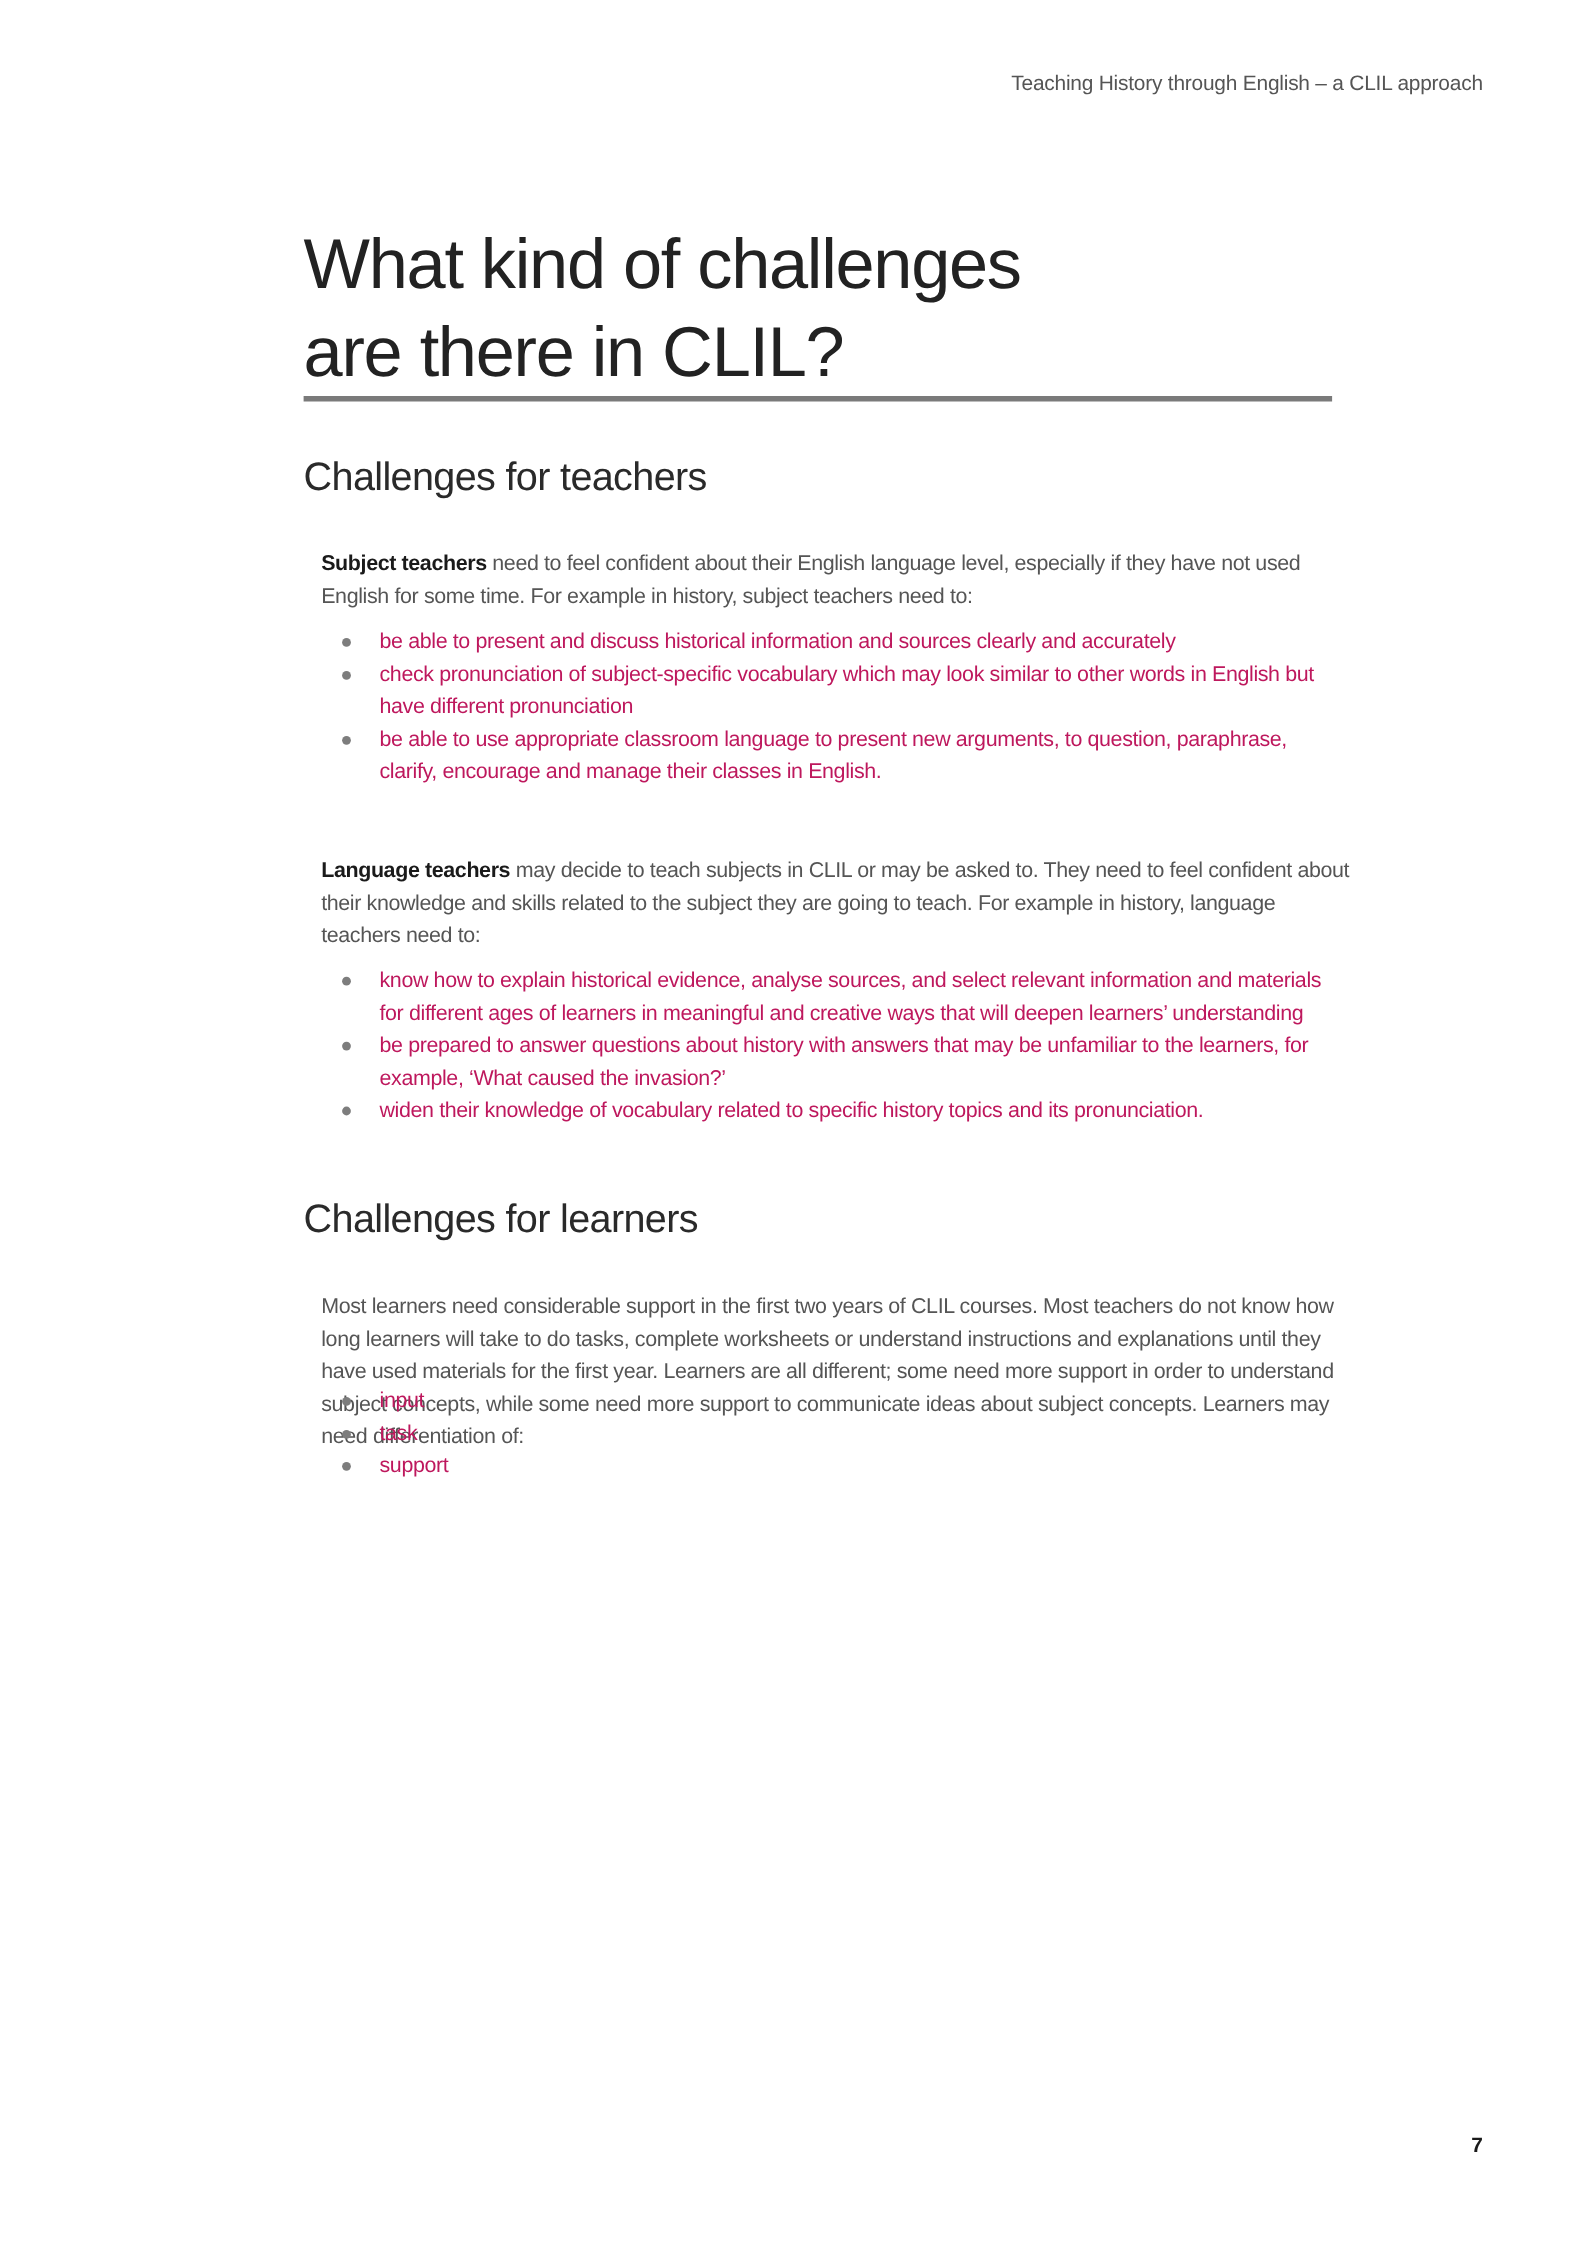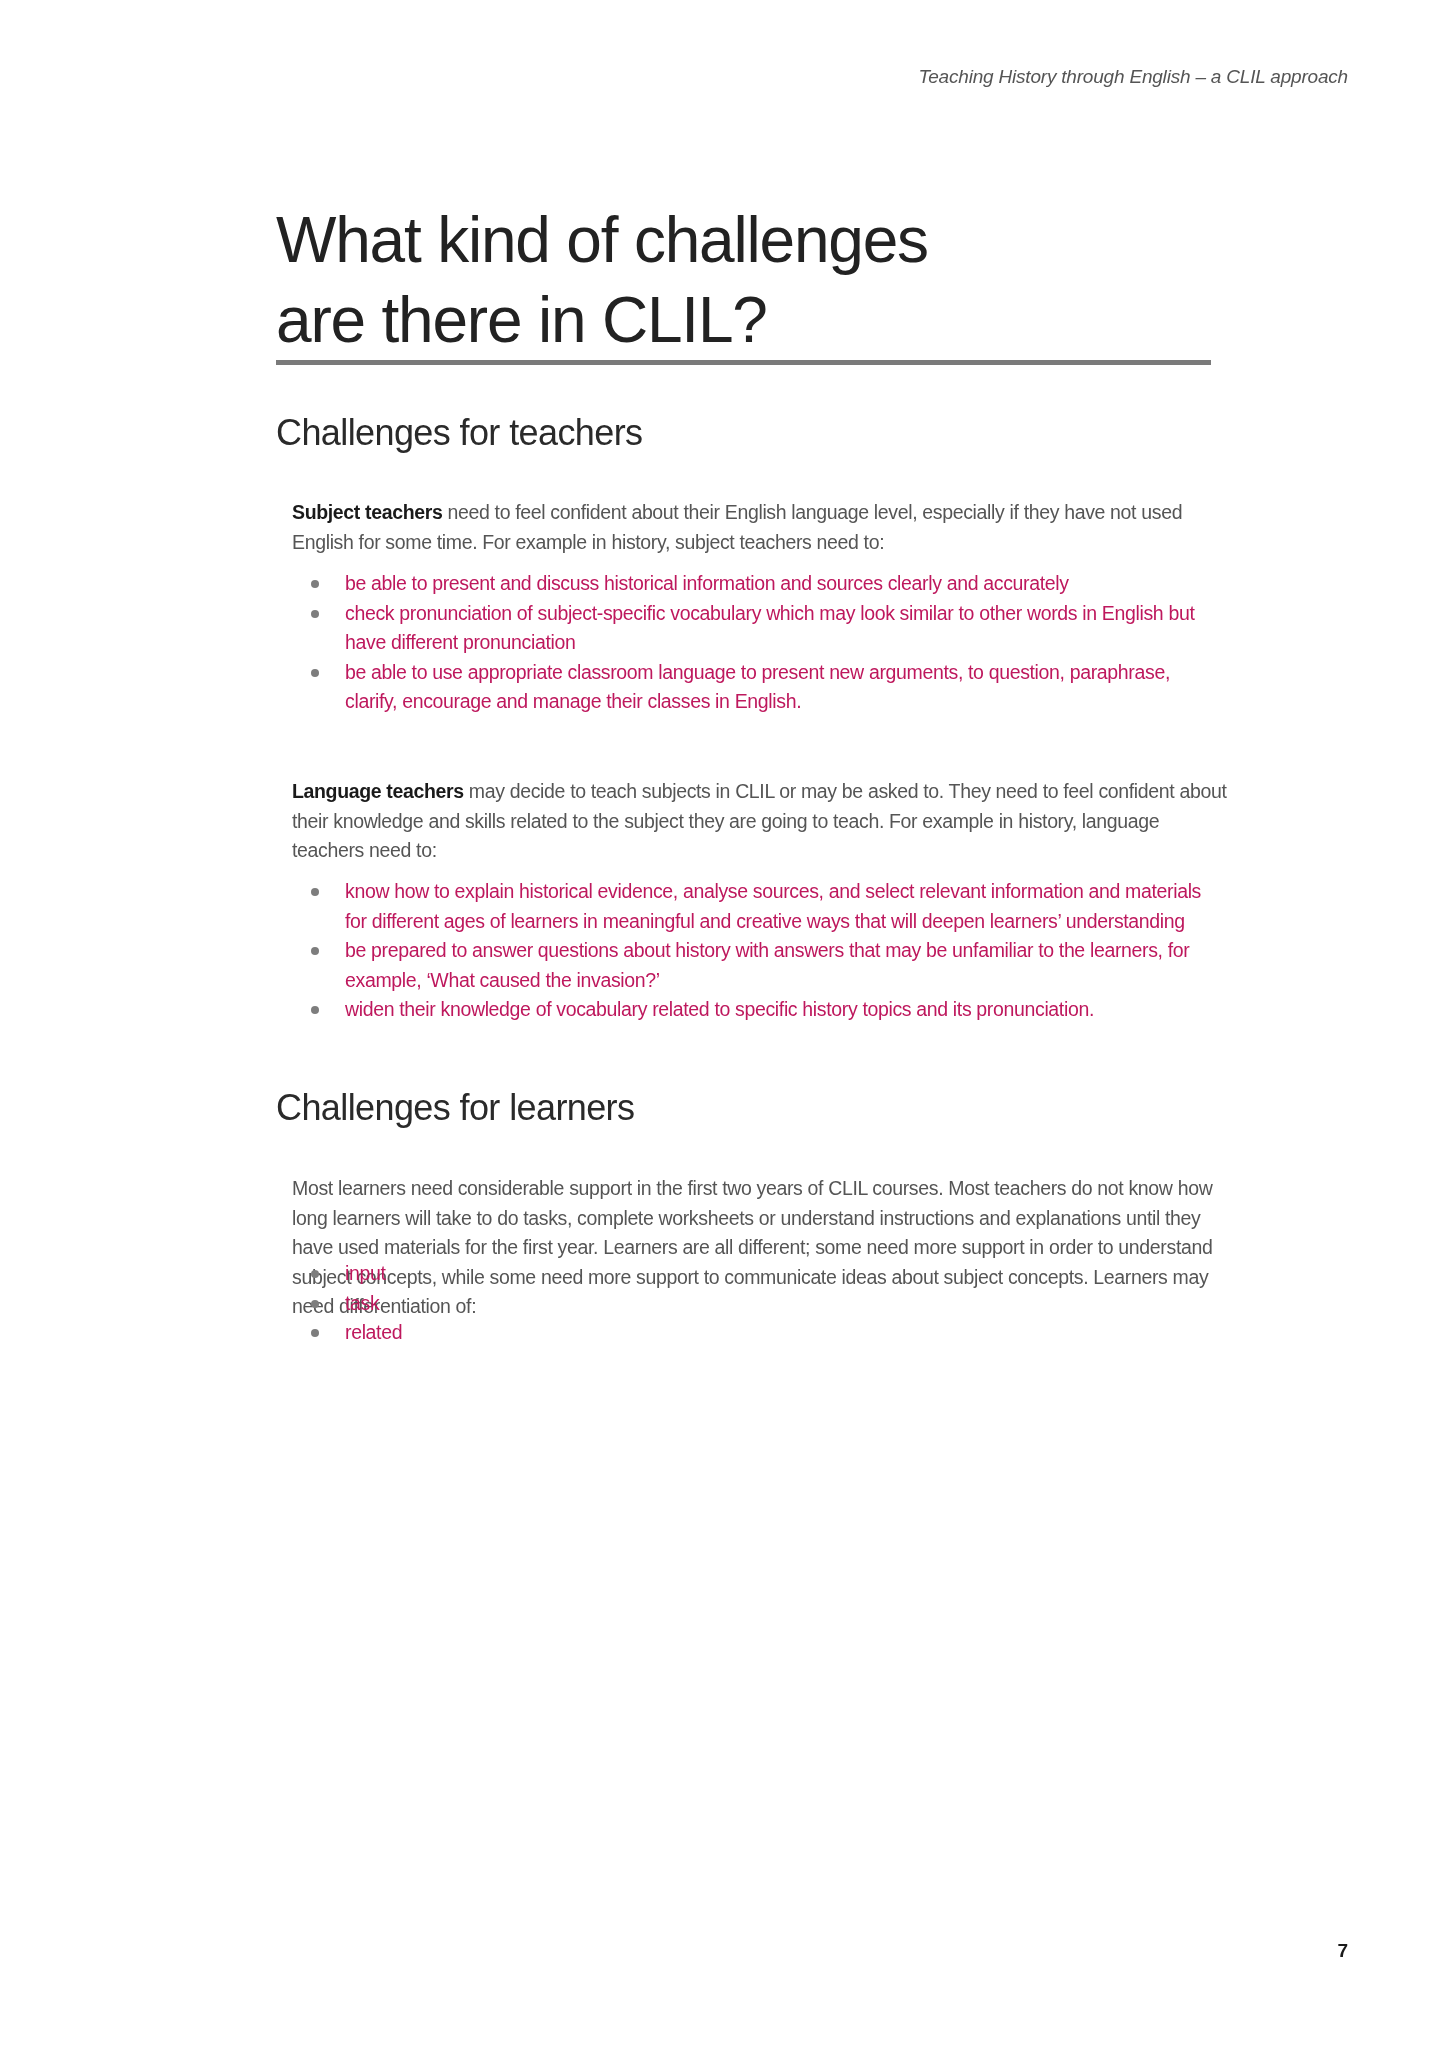--- a/index.html
+++ b/index.html
@@ -3,21 +3,21 @@
   <meta charset="utf-8">
   <style>
     html, body { margin: 0; padding: 0; background: #ffffff; }
     body {
       width: 1445px; height: 2048px; position: relative; overflow: hidden;
       font-family: "Liberation Sans", sans-serif;
       color: #555555;
     }
     .running-header {
       position: absolute; right: 97px; top: 66px;
-      font-style: italic; font-size: 19px; color: #555555;
+      font-size: 19px; color: #555555;
       letter-spacing: -0.2px;
     }
     .content { position: absolute; left: 276px; top: 0; width: 935px; }
     .page-title {
       position: absolute; left: 0; top: 200px; width: 935px;
       font-size: 64px; font-weight: 300; color: #222222;
       line-height: 80px; letter-spacing: -1.2px; margin: 0;
       font-family: "Liberation Sans", sans-serif;
     }
     .title-rule {
@@ -85,18 +85,18 @@
     <li><span class="dot"></span><span>widen their knowledge of vocabulary related to specific history topics and its pronunciation.</span></li>
   </ul>
 
   <h2 class="section-heading" style="top:1087px;">Challenges for learners</h2>
 
   <p class="para" style="top:1158px;">Most learners need considerable support in the first two years of CLIL courses. Most teachers do not know how long learners will take to do tasks, complete worksheets or understand instructions and explanations until they have used materials for the first year. Learners are all different; some need more support in order to understand subject concepts, while some need more support to communicate ideas about subject concepts. Learners may need differentiation of:</p>
 
   <ul class="bullets" style="top:1259px;">
     <li><span class="dot"></span><span>input</span></li>
     <li><span class="dot"></span><span>task</span></li>
-    <li><span class="dot"></span><span>related</span></li>
+    <li><span class="dot"></span><span>support</span></li>
   </ul>
 
 </div>
 
 <div class="page-number">7</div>
 
 </body></html>

